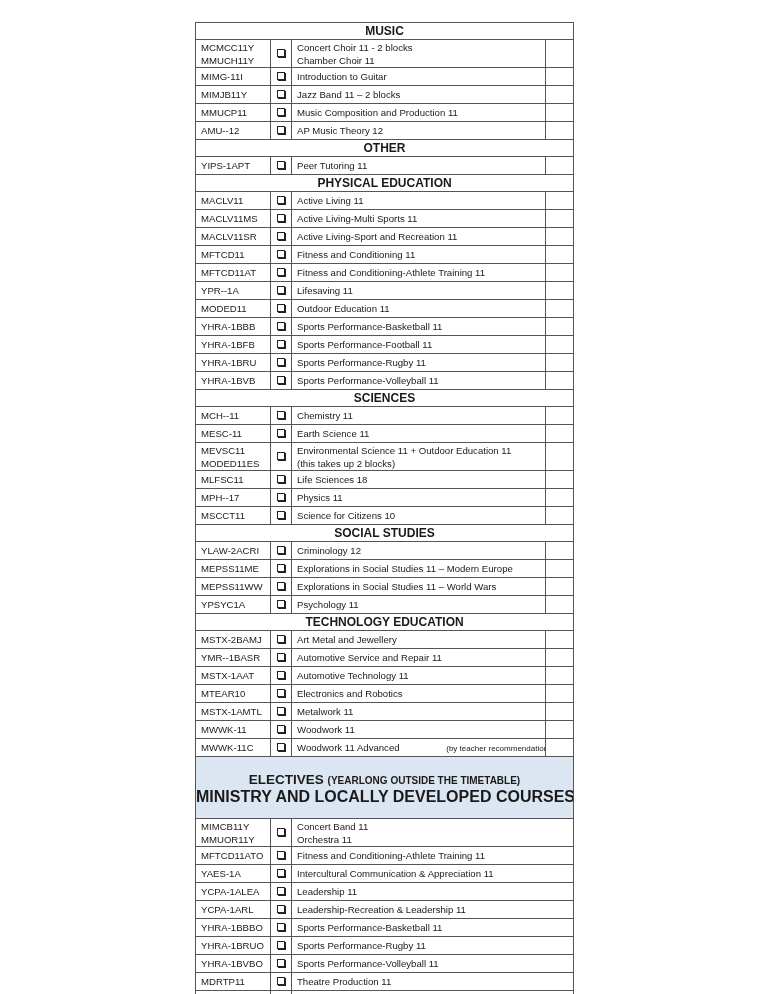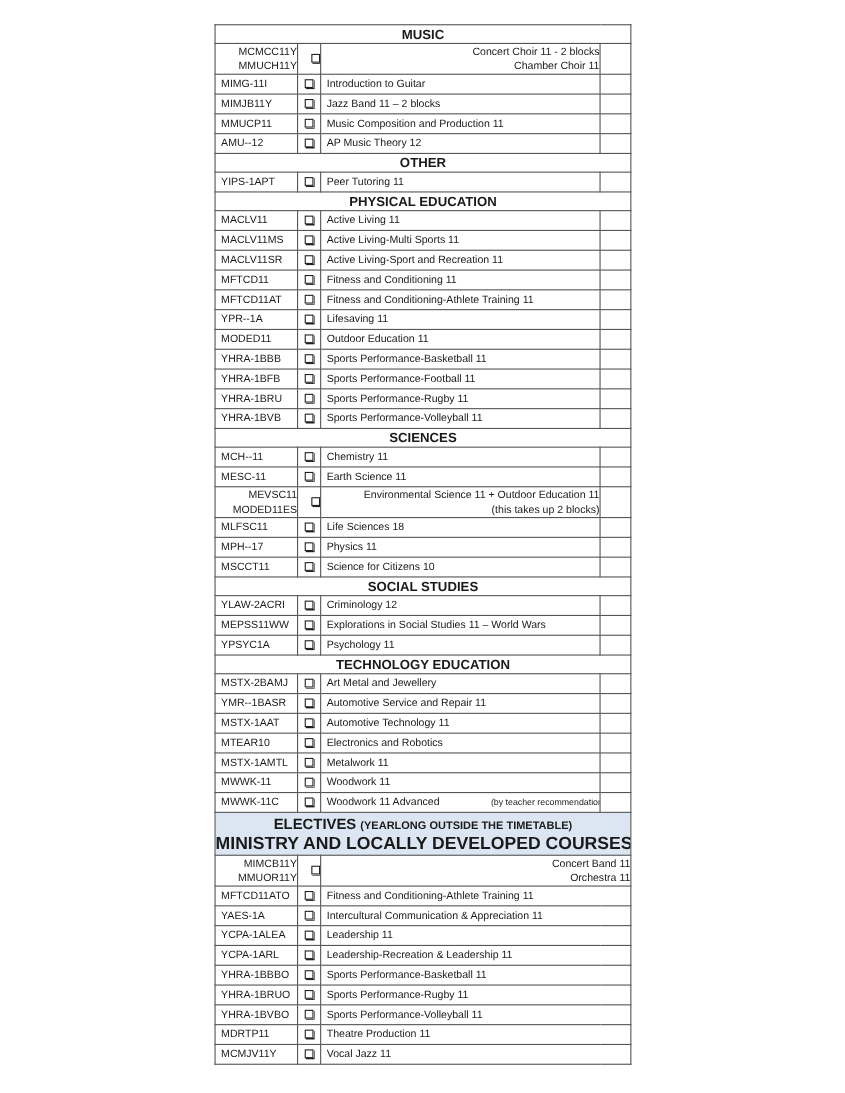--- a/index.html
+++ b/index.html
@@ -6,25 +6,25 @@
   body { width: 768px; height: 994px; position: relative; font-family: "Liberation Sans", sans-serif; color: #1a1a1a; }
   #sheet { position: absolute; left: 195px; top: 22px; width: 378px; }
   table { border-collapse: collapse; width: 378px; table-layout: fixed; }
   td { border: 1px solid #555; padding: 0 0 0 5px; font-size: 9.6px; line-height: 12px; vertical-align: middle; overflow: hidden; white-space: nowrap; }
   col.c-code { width: 75px; }
   col.c-chk { width: 21px; }
   col.c-desc { width: 254px; }
   col.c-extra { width: 28px; }
   tr.sec td { text-align: center; font-weight: bold; font-size: 12px; height: 16px; padding: 0; margin-top: 31px; }
   tr.r1 td { height: 17px; }
-  tr.r2 td { height: 27px; text-align: right; }
+  tr.r2 td { height: 27px; }
   td.chk { text-align: center; padding: 0; font-size: 9px; }
   .box { display: inline-block; width: 6px; height: 6px; border: 1px solid #222; box-shadow: 1px 1px 0 #222; vertical-align: middle; margin-top: -2px; }
   td.code div, td.desc div { line-height: 13px; }
-  tr.elec td { background: #dce6f2; text-align: center; font-weight: bold; padding: 2px 0; height: 33px; }
+  tr.elec td { background: #dce6f2; text-align: center; font-weight: bold; padding: 14px 0; height: 33px; }
   .elec-main { font-size: 13.5px; line-height: 17px; }
   .elec-sub { font-size: 10px; }
   .elec-line2 { font-size: 16px; line-height: 15px; }
   .small { font-size: 8px; margin-left: 44px; }
 </style>
 </head>
 <body>
 
 <div id="sheet">
   <table>
@@ -289,20 +289,30 @@
             <div>YLAW-2ACRI</div>
           </td>
           <td class="chk"><span class="box"></span></td>
           <td class="desc">
             <div><span>Criminology 12</span></div>
           </td>
           <td class="extra"></td>
         </tr>
         <tr class="r1">
           <td class="code">
+            <div>MEPSS11ME</div>
+          </td>
+          <td class="chk"><span class="box"></span></td>
+          <td class="desc">
+            <div><span>Explorations in Social Studies 11 – Modern Europe</span></div>
+          </td>
+          <td class="extra"></td>
+        </tr>
+        <tr class="r1">
+          <td class="code">
             <div>MEPSS11WW</div>
           </td>
           <td class="chk"><span class="box"></span></td>
           <td class="desc">
             <div><span>Explorations in Social Studies 11 – World Wars</span></div>
           </td>
           <td class="extra"></td>
         </tr>
         <tr class="r1">
           <td class="code">

